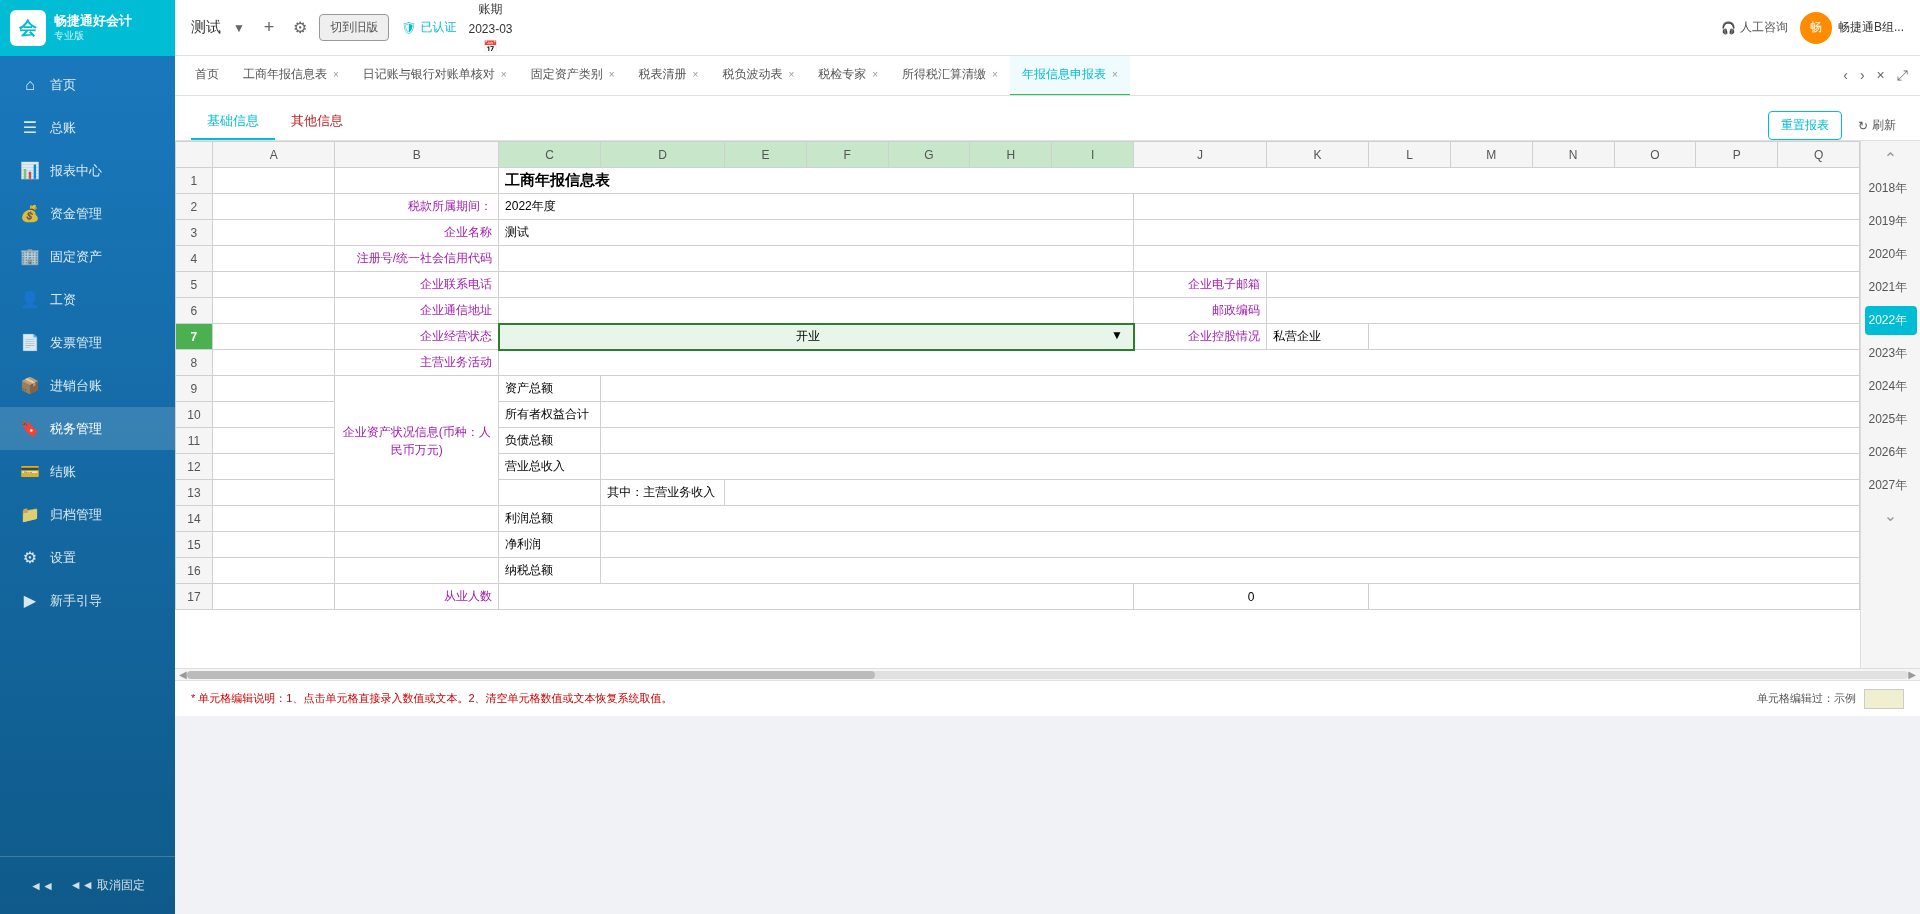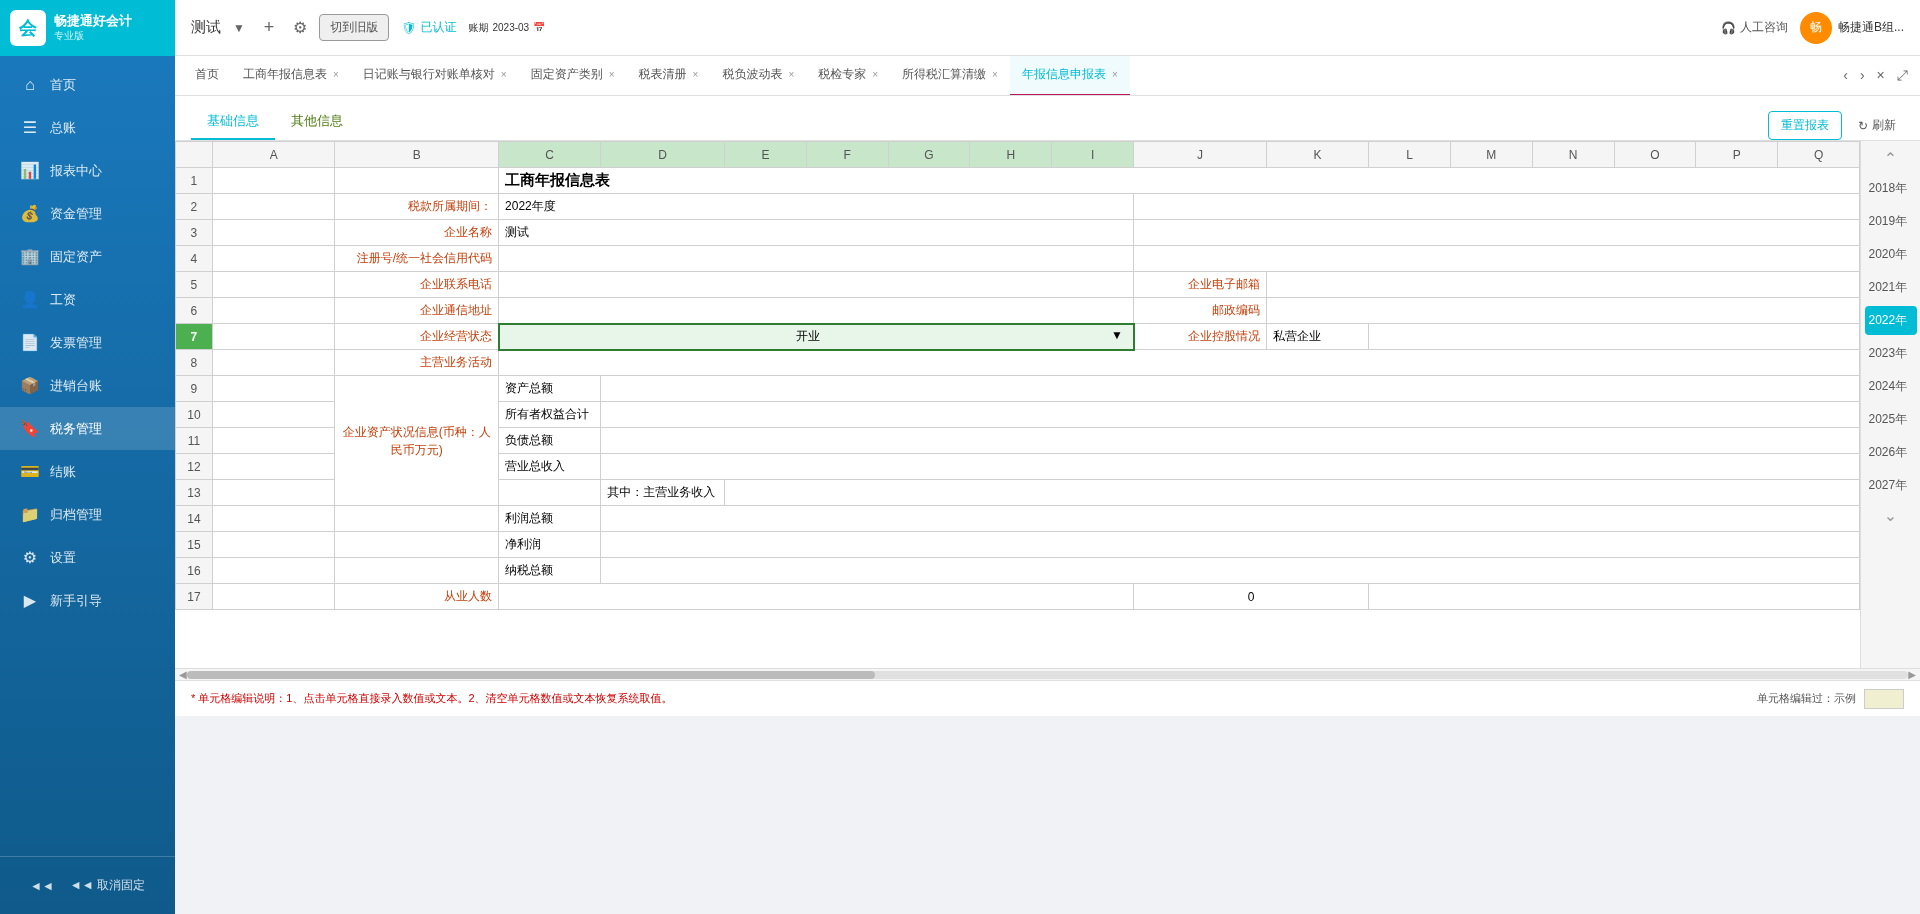--- a/index.html
+++ b/index.html
@@ -51,53 +51,53 @@
     .topbar-plus { font-size: 18px; color: #666; cursor: pointer; width: 24px; height: 24px; display: flex; align-items: center; justify-content: center; }
     .topbar-gear { font-size: 16px; color: #666; cursor: pointer; }
     .topbar-oldver {
       border: 1px solid #999; border-radius: 4px; padding: 4px 10px;
       font-size: 12px; color: #555; cursor: pointer;
     }
     .topbar-verified {
       display: flex; align-items: center; gap: 4px;
       color: #00bcd4; font-size: 12px;
     }
-    .topbar-period { font-size: 10px; color: #333; display: flex; align-items: center; gap: 4px; }
+    .topbar-period { font-size: 12px; color: #333; display: flex; align-items: center; gap: 4px; flex-direction: column; }
     .topbar-spacer { flex: 1; }
     .topbar-service { display: flex; align-items: center; gap: 4px; font-size: 12px; color: #555; cursor: pointer; }
     .topbar-user { display: flex; align-items: center; gap: 6px; font-size: 12px; color: #333; cursor: pointer; }
     .topbar-avatar { width: 32px; height: 32px; border-radius: 50%; background: #ff8c00; display: flex; align-items: center; justify-content: center; color: white; font-size: 12px; }
 
     
     .tabbar {
       height: 40px; background: white; display: flex; align-items: center;
       border-bottom: 1px solid #e0e0e0; padding: 0 8px;
       overflow: hidden;
     }
     .tab {
       display: flex; align-items: center; gap: 4px;
       padding: 0 12px; height: 40px; cursor: pointer;
       font-size: 12px; color: #555; white-space: nowrap;
       border-bottom: 2px solid transparent;
     }
-    .tab.active { color: #00bcd4; border-bottom: 2px solid #be185d; background: #f0fbfd; }
+    .tab.active { color: #00bcd4; border-bottom: 2px solid #22c55e; background: #f0fbfd; }
     .tab-close { font-size: 10px; color: #999; cursor: pointer; margin-left: 2px; }
     .tabbar-nav { margin-left: auto; display: flex; gap: 4px; }
     .tabbar-nav-btn { font-size: 14px; color: #666; cursor: pointer; padding: 4px; }
 
     
     .content { flex: 1; display: flex; overflow: hidden; background: #f5f5f5; }
 
     
     .sheet-area { flex: 1; display: flex; flex-direction: column; background: white; margin: 0; overflow: hidden; }
 
     
     .subtabs { display: flex; align-items: flex-end; padding: 8px 16px 0; background: white; border-bottom: 1px solid #e0e0e0; gap: 0; }
     .subtab {
-      padding: 8px 16px; cursor: pointer; font-size: 13px; color: #4d7c0f;
+      padding: 8px 16px; cursor: pointer; font-size: 13px; color: #b91c1c;
       border-bottom: 2px solid transparent;
     }
     .subtab.active { color: #00bcd4; border-bottom: 2px solid #00bcd4; }
     .subtab-actions { margin-left: auto; display: flex; gap: 8px; align-items: center; }
     .btn-reset {
       border: 1px solid #00bcd4; color: #00bcd4; background: white;
       padding: 5px 12px; border-radius: 4px; cursor: pointer; font-size: 12px;
     }
     .btn-refresh {
       display: flex; align-items: center; gap: 4px;
@@ -118,21 +118,21 @@
     .row-header {
       background: #f5f5f5; text-align: center; color: #555; font-weight: normal;
       min-width: 36px; position: sticky; left: 0; z-index: 3;
     }
     .corner-cell {
       background: #f5f5f5; position: sticky; top: 0; left: 0; z-index: 6;
       min-width: 36px;
     }
     .cell-active { background: #e8f5e9 !important; outline: 2px solid #2e7d32; outline-offset: -1px; }
     .merged-title { font-size: 15px; font-weight: bold; }
-    .cell-label { text-align: right; color: #c2410c; }
+    .cell-label { text-align: right; color: #a21caf; }
 
     
     .statusbar {
       height: 36px; background: white; border-top: 1px solid #e0e0e0;
       display: flex; align-items: center; padding: 0 16px;
       font-size: 11px; color: #c00;
     }
     .statusbar-right { margin-left: auto; color: #555; display: flex; align-items: center; gap: 8px; }
     .status-example { width: 40px; height: 20px; background: #f0f0d0; border: 1px solid #ccc; display: inline-block; }
 

